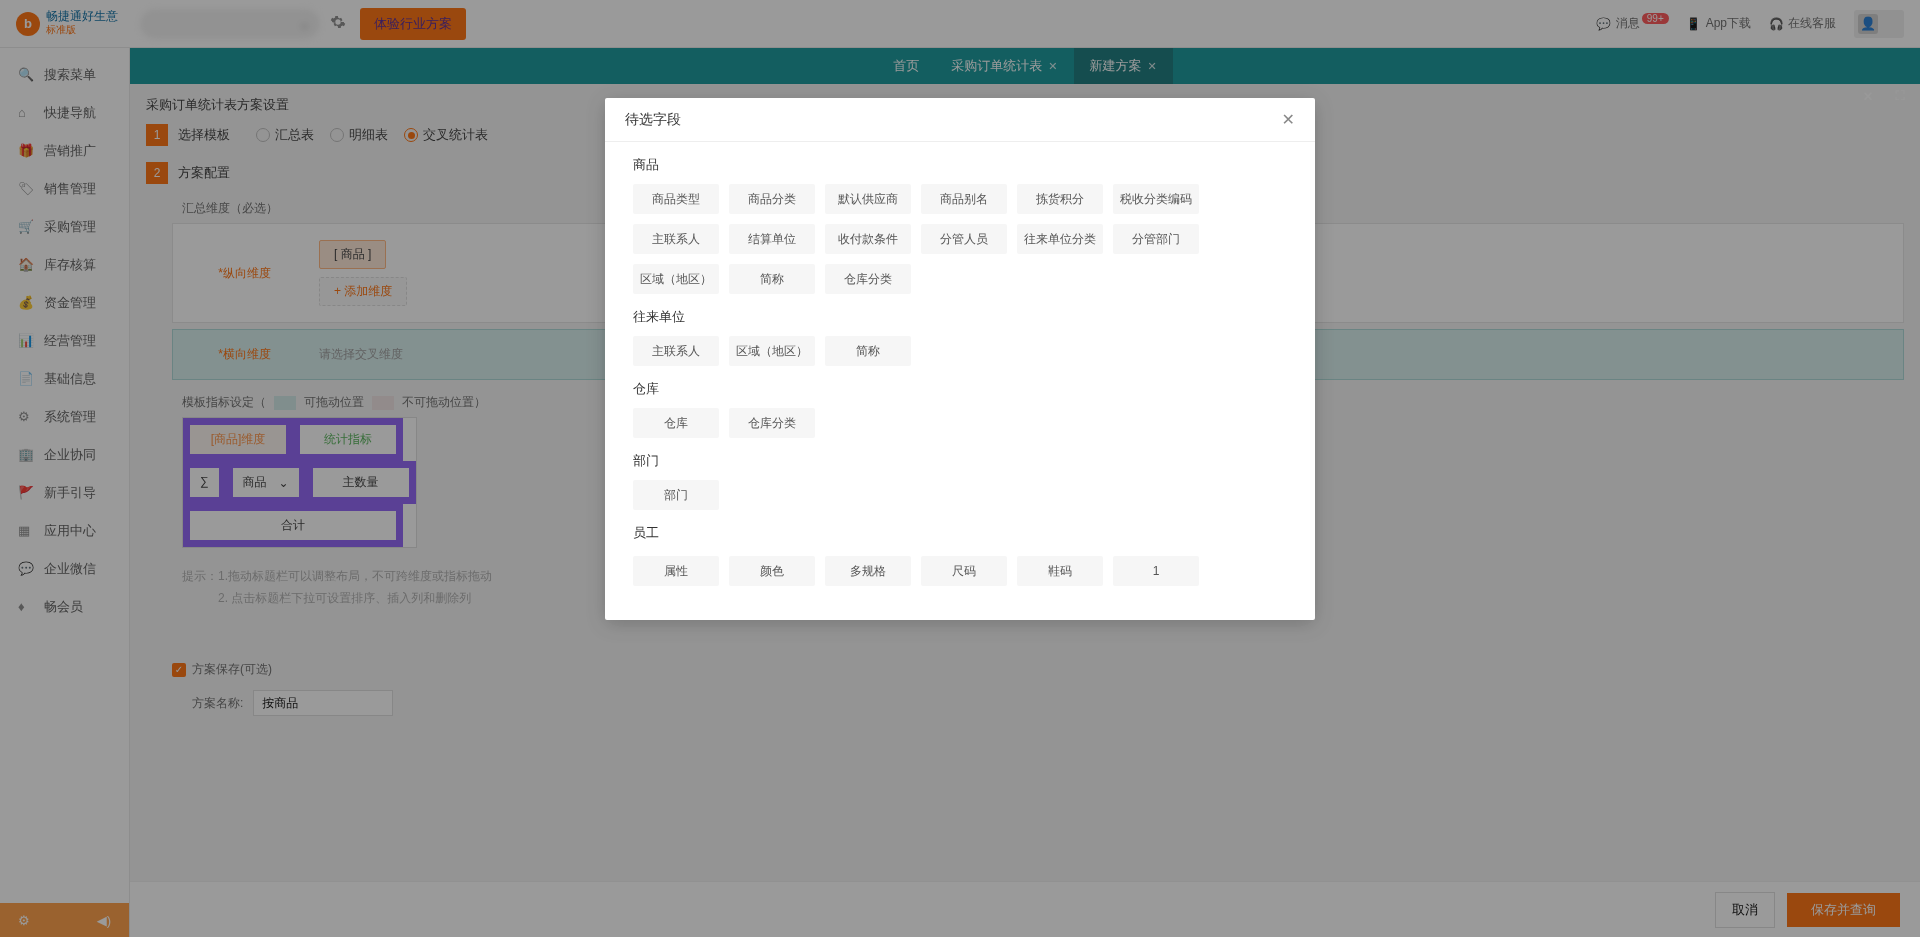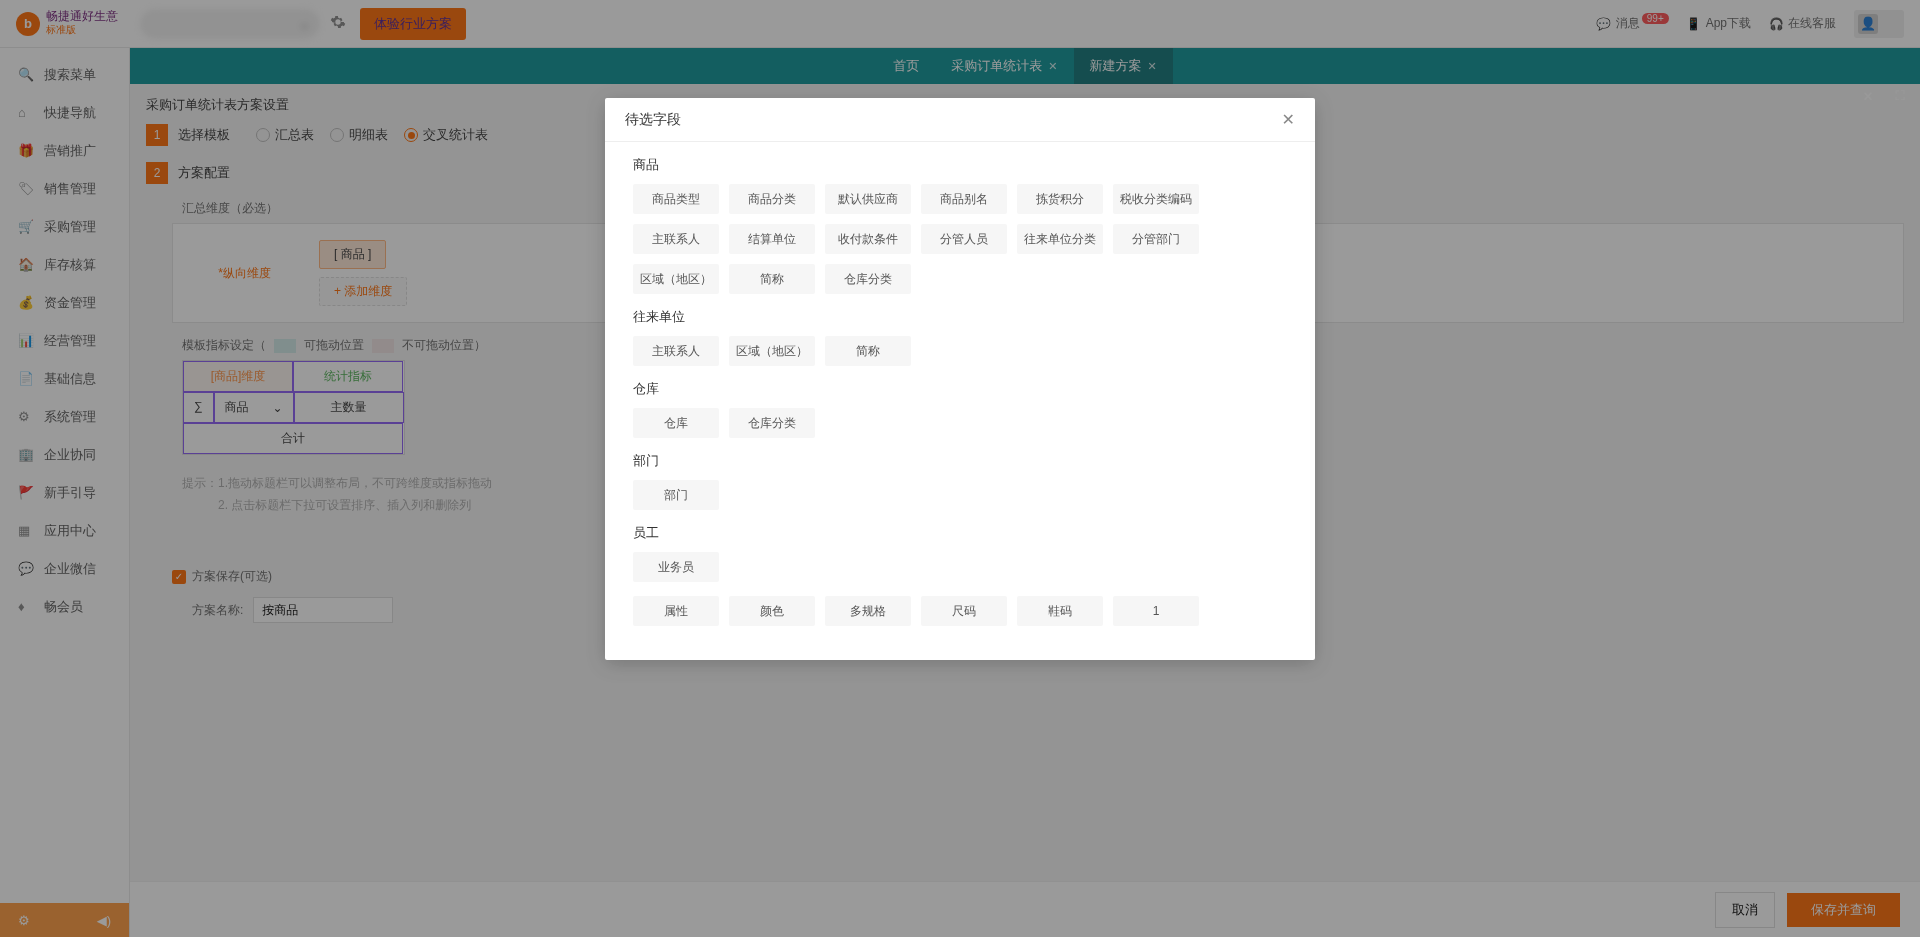--- a/index.html
+++ b/index.html
@@ -2,21 +2,21 @@
 <html><head>
 <meta charset="utf-8">
 <style>
 * { margin: 0; padding: 0; box-sizing: border-box; }
 body { font-family: "Microsoft YaHei", Arial, sans-serif; font-size: 13px; color: #333; background: #f5f5f5; overflow: hidden; }
 
 
 .top-header { height: 48px; background: #fff; border-bottom: 1px solid #e8e8e8; display: flex; align-items: center; padding: 0 16px; }
 .brand { display: flex; align-items: center; gap: 6px; width: 114px; }
 .brand-logo { width: 24px; height: 24px; background: #ff6a00; border-radius: 50%; display: flex; align-items: center; justify-content: center; color: #fff; font-weight: bold; }
-.brand-text { color: #701a75; font-size: 12px; line-height: 1.1; }
+.brand-text { color: #0369a1; font-size: 12px; line-height: 1.1; }
 .brand-sub { color: #ff6a00; font-size: 10px; }
 .selector-pill { margin-left: 10px; width: 180px; height: 30px; background: #f0f0f0; border-radius: 15px; display: flex; align-items: center; padding: 0 12px; color: #999; position: relative; filter: blur(3px); }
 .selector-chevron { position: absolute; right: 10px; color: #888; }
 .gear-btn { margin-left: 10px; color: #888; cursor: pointer; }
 .orange-btn { margin-left: 14px; background: #ff6a00; color: #4c1d95; border: none; padding: 7px 14px; border-radius: 3px; cursor: pointer; font-size: 13px; }
 .top-right { margin-left: auto; display: flex; align-items: center; gap: 18px; color: #666; }
 .top-right-item { display: flex; align-items: center; gap: 4px; cursor: pointer; font-size: 12px; }
 .badge { background: #ff4d4f; color: #fff; font-size: 10px; border-radius: 8px; padding: 0 5px; margin-left: -2px; margin-top: -10px; }
 .avatar-box { width: 50px; height: 28px; background: #eee; border-radius: 3px; display: flex; align-items: center; padding-left: 4px; }
 .avatar-icon { width: 20px; height: 20px; background: #ccc; border-radius: 3px; display:flex; align-items:center; justify-content:center; color:#fff; }
@@ -65,21 +65,21 @@
 .chip.add { color: #ff6a00; border-style: dashed; }
 .placeholder-text { color: #999; font-size: 12px; }
 
 .indicator-row { display: flex; align-items: center; gap: 8px; margin: 14px 0 6px 10px; font-size: 12px; color: #666; }
 .legend-box { width: 22px; height: 14px; }
 .legend-box.drag { background: #cfe9e7; }
 .legend-box.nodrag { background: #f0e4e4; }
 
 .grid-table { margin-left: 10px; border: 1px solid #ddd; display: inline-block; background: #fff; }
 .gt-header { display: flex; }
-.gt-cell { border: 1px solid #8b5cf6; padding: 6px 10px; font-size: 12px; min-width: 110px; text-align: center; }
+.gt-cell { border: 7px solid #8b5cf6; padding: 6px 10px; font-size: 12px; min-width: 110px; text-align: center; }
 .gt-cell.orange { color: #ff8c3a; background: #fdf6f0; }
 .gt-cell.green { color: #4caf50; }
 .gt-cell.select { display: flex; align-items: center; justify-content: space-between; }
 .sigma-cell { min-width: 30px; }
 
 .hints { margin: 18px 0 0 10px; font-size: 12px; color: #aaa; line-height: 1.8; }
 
 .save-section { margin-top: 40px; padding: 12px 0 0 0; }
 .checkbox-row { display: flex; align-items: center; gap: 6px; font-size: 12px; color: #666; }
 .checkbox { width: 14px; height: 14px; background: #ff6a00; border-radius: 2px; display: flex; align-items: center; justify-content: center; color: #fff; font-size: 10px; }
@@ -277,20 +277,26 @@
                 </div>
             </div>
             <div class="chip-row" style="margin-top:8px;">
               <div class="chip add">
                   <span>+ 添加维度</span>
                 </div>
             </div>
           </div>
         </div>
 
+        <div class="dim-row highlight">
+          <div class="dim-label"><span class="asterisk">*</span><span>横向维度</span></div>
+          <div class="dim-content">
+            <span class="placeholder-text">请选择交叉维度</span>
+          </div>
+        </div>
 
         <div class="indicator-row">
           <span>模板指标设定（</span>
           <span class="legend-box drag"></span>
           <span>可拖动位置</span>
           <span class="legend-box nodrag"></span>
           <span>不可拖动位置）</span>
         </div>
 
         <div class="grid-table">
@@ -379,23 +385,20 @@
           </div>
         </div>
         <div class="field-group">
           <div class="field-group-title">部门</div>
           <div class="field-chips">
             <div class="field-chip">部门</div>
           </div>
         </div>
         <div class="field-group">
           <div class="field-group-title">员工</div>
-          <div class="field-chips">
-            <div class="field-chip">业务员</div>
-          </div>
         </div>
         <div class="field-group">
           <div class="field-chips">
             <div class="field-chip">属性</div>
             <div class="field-chip">颜色</div>
             <div class="field-chip">多规格</div>
             <div class="field-chip">尺码</div>
             <div class="field-chip">鞋码</div>
             <div class="field-chip">1</div>
           </div>

